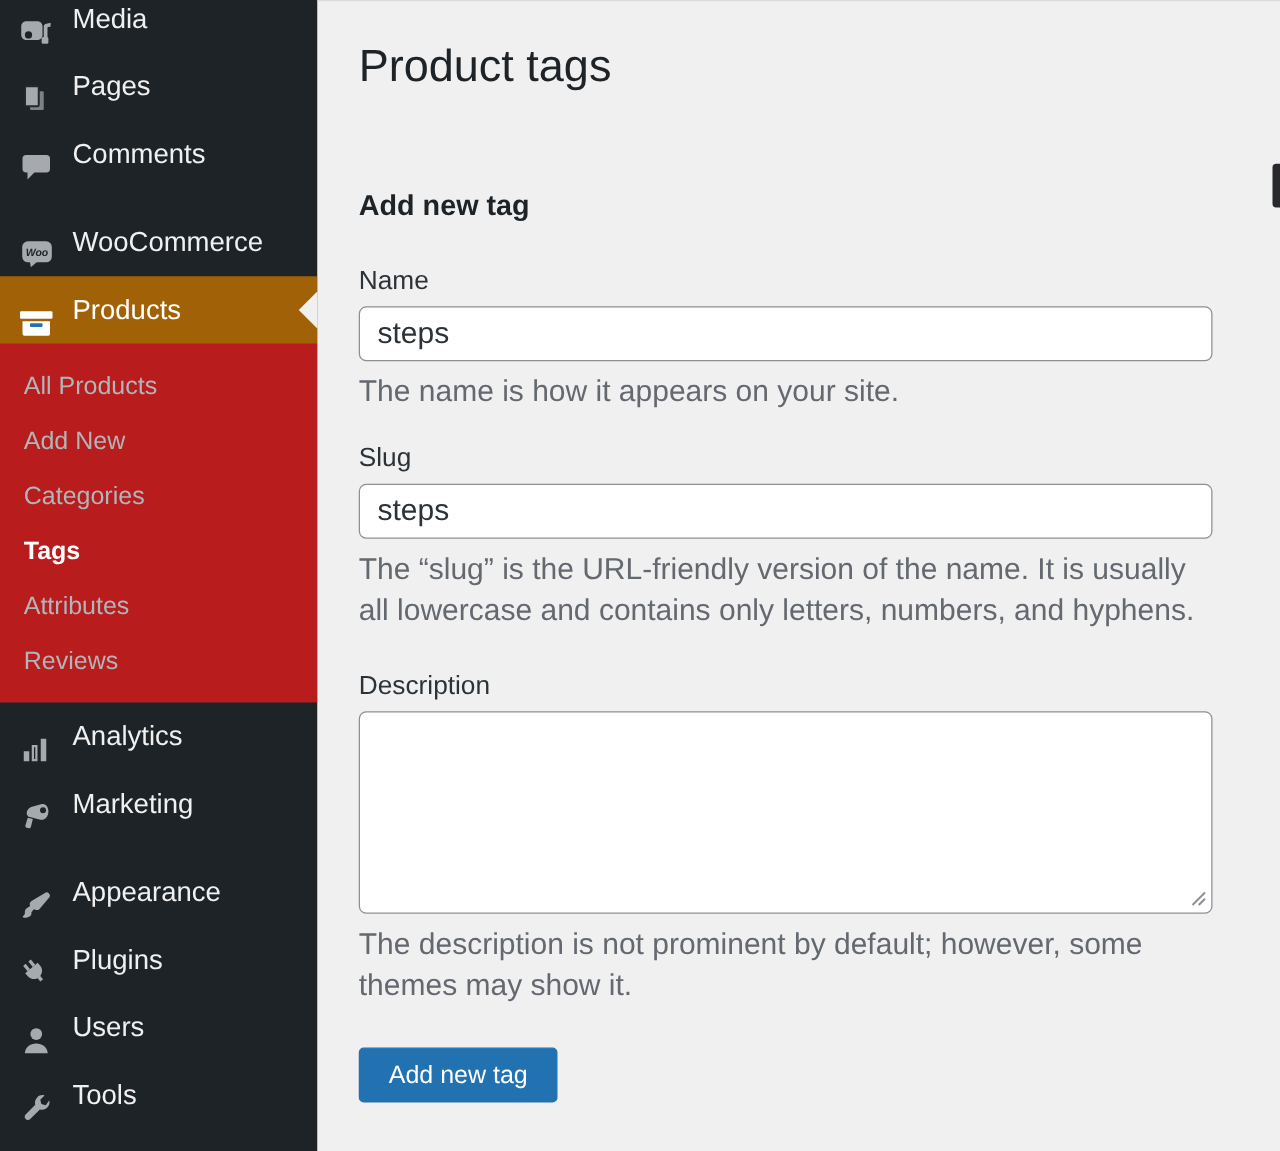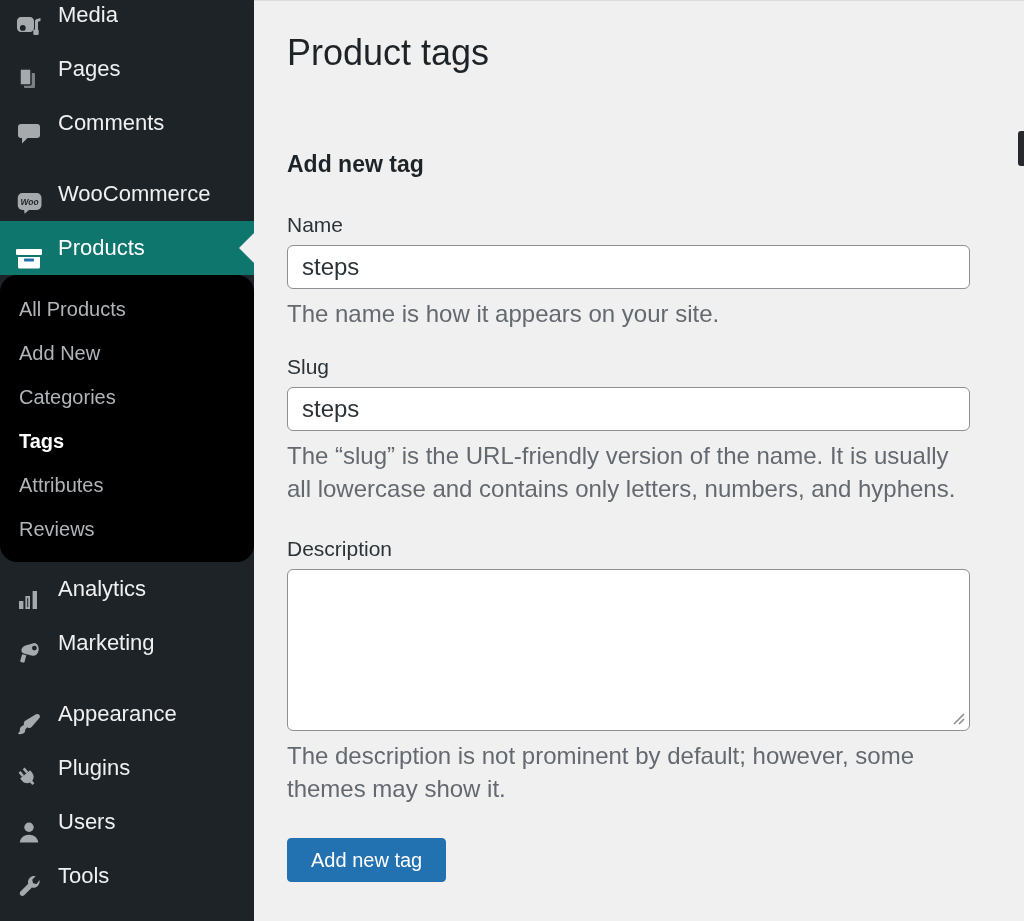--- a/index.html
+++ b/index.html
@@ -21,30 +21,30 @@
     padding-left: 15px; cursor: pointer; position: relative;
   }
   .menu-item .mi-icon {
     width: 28px; height: 28px; display: flex; align-items: flex-end; justify-content: center;
     flex: 0 0 28px; color: #a7aaad; margin-top: 20px;
   }
   .menu-item .mi-label {
     margin-left: 15px; font-size: 22px; color: #f0f0f1; white-space: nowrap;
   }
   .menu-sep { height: 17px; }
-  .menu-item.active { background: #0f766e; }
+  .menu-item.active { background: #a16207; }
   .menu-item.active .mi-label { color: #fff; }
   .menu-item.active::after {
     content: ""; position: absolute; right: 0; top: 50%; transform: translateY(-50%);
     width: 0; height: 0;
     border-top: 15px solid transparent; border-bottom: 15px solid transparent;
     border-right: 15px solid #f0f0f1;
   }
   .submenu {
-    background: #000000; padding: 12px 0 11px 0; border-radius: 17px;
+    background: #b91c1c; padding: 12px 0 11px 0;
   }
   .submenu-item {
     height: 44px; line-height: 44px; padding-left: 19px;
     font-size: 20px; color: #b0b5ba; cursor: pointer; white-space: nowrap;
   }
   .submenu-item.active { color: #fff; font-weight: bold; }
 
   
   .content {
     position: absolute; left: 254px; top: 0; right: 0; bottom: 0;

